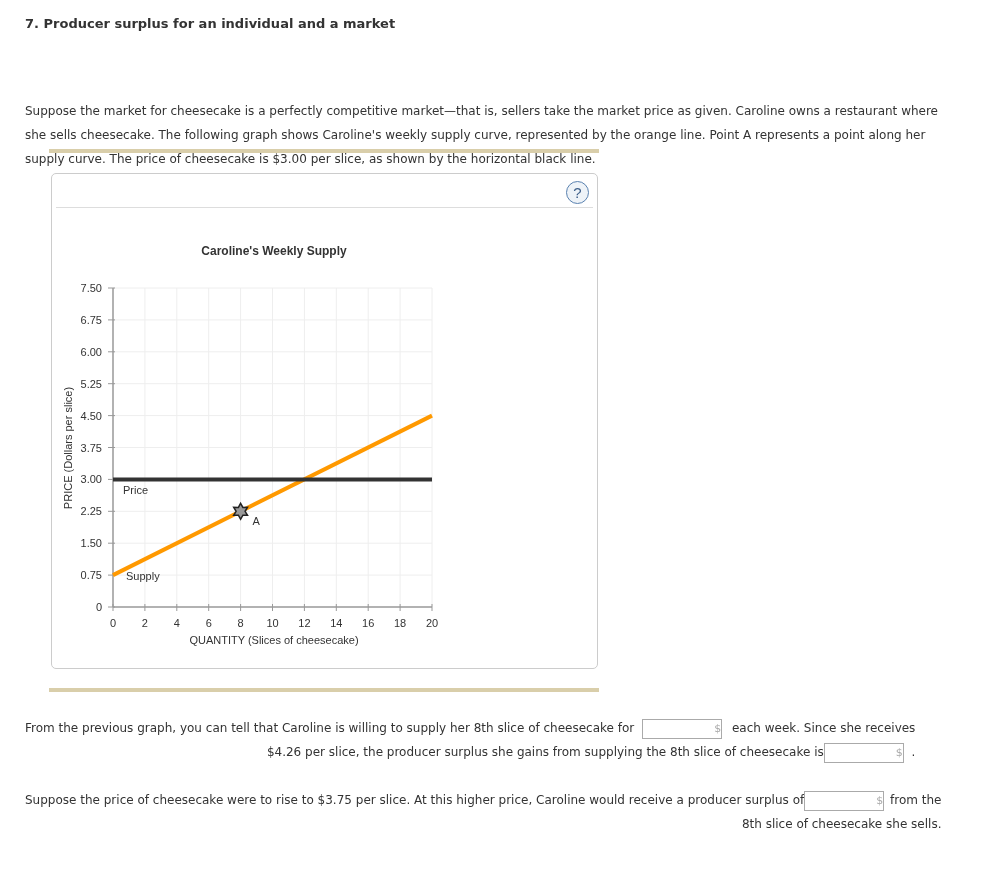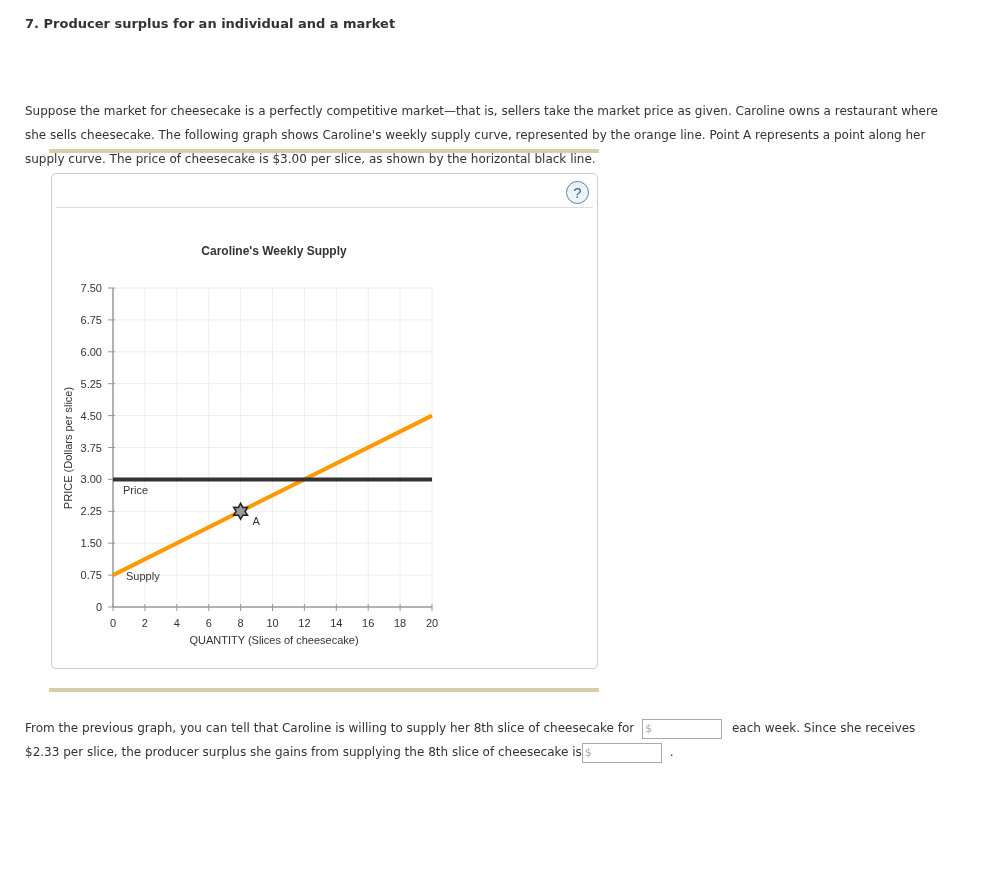--- a/index.html
+++ b/index.html
@@ -4,21 +4,21 @@
 <style>
   body { margin:0; background:#fff; font-family:"DejaVu Sans", sans-serif; color:#333; }
   .page { position:relative; width:990px; height:835px; }
   .title { position:absolute; left:25px; top:16px; font-size:13px; font-weight:bold; color:#333; }
   .intro { position:absolute; left:25px; top:55px; width:930px; font-size:12px; line-height:24px; color:#333;margin-top:44px; }
   .rule { position:absolute; left:49px; width:550px; height:4px; background:#d9ceaa; }
   .panel { position:absolute; left:51px; top:173px; width:545px; height:494px; border:1px solid #ccc; border-radius:5px; background:#fff; }
   .panel-head { position:absolute; left:4px; right:4px; top:33px; border-top:1px solid #ddd; }
   .help { position:absolute; right:8px; top:7px; width:21px; height:21px; border:1.5px solid #5a82b0; border-radius:50%; color:#3d5f8a; background:#eef3f8; font-family:"Liberation Sans",sans-serif; font-size:15px; text-align:center; line-height:21px; cursor:pointer; }
   svg text { font-family:"Liberation Sans", sans-serif; }
-  .q { position:absolute; left:25px; font-size:12px; line-height:24px; color:#333; }
+  .q { position:absolute; left:25px; font-size:12px; line-height:24px; color:#333;text-align:right; }
   .ans { display:inline-block; width:76px; height:18px; border:1px solid #aaa; vertical-align:middle; font-size:11px; color:#aaa; padding-left:2px; line-height:18px; font-family:"DejaVu Sans",sans-serif; box-sizing:content-box; }
 </style>
 </head>
 <body>
 
 <div class="page">
   <div class="title">7. Producer surplus for an individual and a market</div>
   <div class="intro">Suppose the market for cheesecake is a perfectly competitive market—that is, sellers take the market price as given. Caroline owns a restaurant where she sells cheesecake. The following graph shows Caroline's weekly supply curve, represented by the orange line. Point A represents a point along her supply curve. The price of cheesecake is $3.00 per slice, as shown by the horizontal black line.</div>
 
   <div class="rule" style="top:149px;"></div>
@@ -105,17 +105,22 @@
       <path d="M240.6,503.3L242.9,507.4L247.5,507.3L245.1,511.3L247.5,515.3L242.9,515.2L240.6,519.3L238.4,515.2L233.7,515.3L236.1,511.3L233.7,507.3L238.4,507.4Z" fill="#999999" stroke="#222" stroke-width="1.5"></path>
       <text x="252.60000000000002" y="525.3" font-size="11" fill="#333">A</text>
     </svg>
 
   <div class="rule" style="top:688px;"></div>
 
   <div class="q" style="top:716px;">
     <span>From the previous graph, you can tell that Caroline is willing to supply her 8th slice of cheesecake for</span>
     <span class="ans" style="margin-left:4px;">$</span>
     <span style="margin-left:6px;">each week. Since she receives</span><br>
-    <span>$2.33 per slice, the producer surplus she gains from supplying the 8th slice of cheesecake is</span><span class="ans">$</span>
+    <span>$4.26 per slice, the producer surplus she gains from supplying the 8th slice of cheesecake is</span><span class="ans">$</span>
     <span style="margin-left:4px;">.</span>
   </div>
 
+  <div class="q" style="top:788px;">
+    <span>Suppose the price of cheesecake were to rise to $3.75 per slice. At this higher price, Caroline would receive a producer surplus of</span><span class="ans">$</span>
+    <span style="margin-left:2px;">from the</span><br>
+    <span>8th slice of cheesecake she sells.</span>
+  </div>
 </div>
 
 </body></html>

